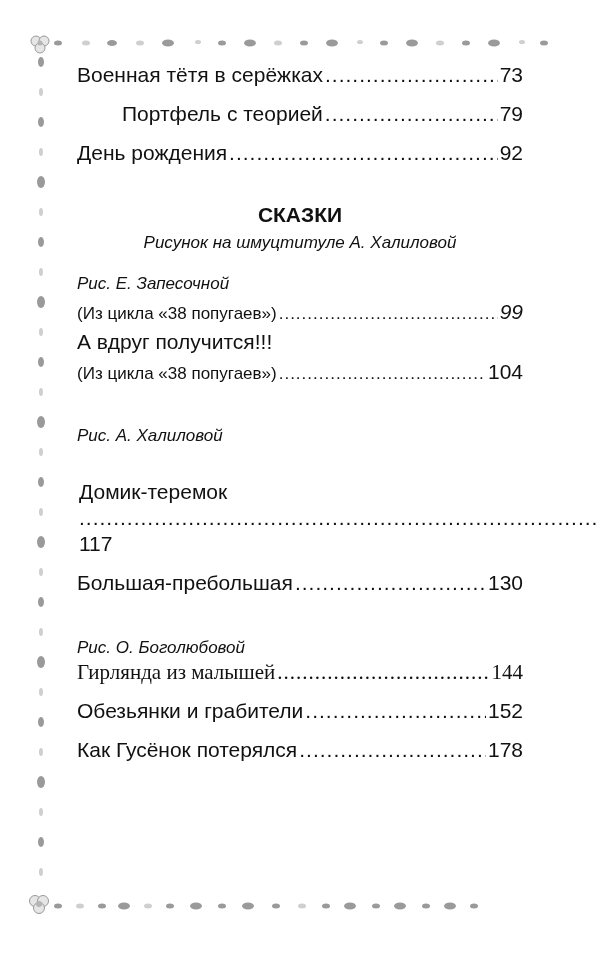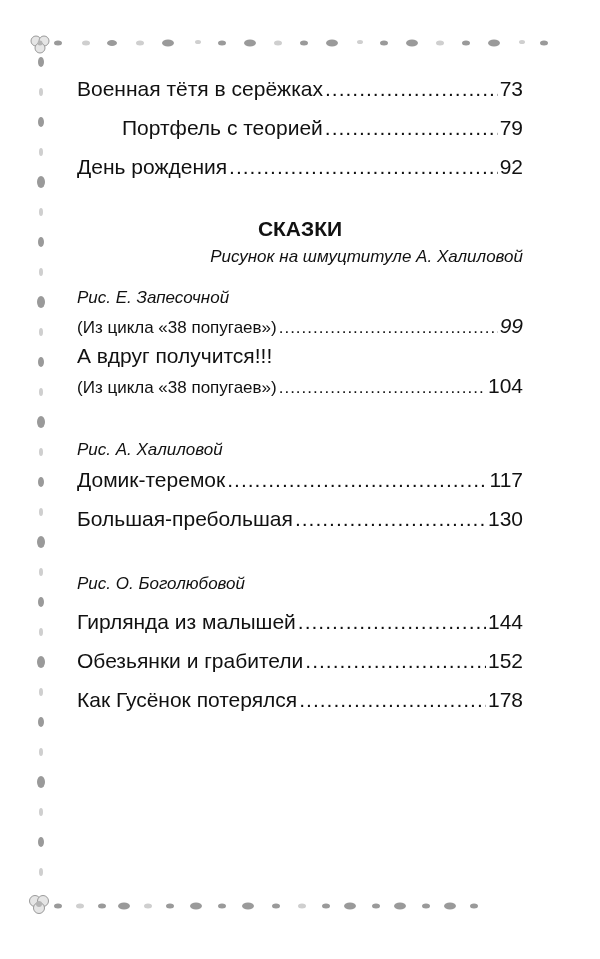--- a/index.html
+++ b/index.html
@@ -3,31 +3,31 @@
   <meta charset="utf-8">
   <style>
     html, body { margin: 0; padding: 0; background: #ffffff; }
     body { width: 600px; height: 959px; position: relative; overflow: hidden;
       font-family: "Liberation Sans", sans-serif; color: #111111; }
     .border-top { position: absolute; left: 50px; top: 38px; width: 500px; height: 10px; }
     .border-bottom { position: absolute; left: 50px; top: 901px; width: 430px; height: 10px; }
     .border-left { position: absolute; left: 36px; top: 52px; width: 10px; height: 845px; }
     .flower-top { position: absolute; left: 29px; top: 34px; width: 22px; height: 20px; }
     .flower-bottom { position: absolute; left: 28px; top: 893px; width: 22px; height: 22px; }
-    .content { position: absolute; left: 77px; top: 70px; width: 446px; }
+    .content { position: absolute; left: 77px; top: 56px; width: 446px; }
     .row { display: flex; align-items: baseline; font-size: 21px; line-height: 26px; white-space: nowrap; }
     .row .title { flex: 0 0 auto; }
     .row .leader { flex: 1 1 auto; overflow: hidden; margin: 0 2px; letter-spacing: 1px; color: #111; }
     .row .leader::after { content: "......................................................................................................................"; }
     .row .page { flex: 0 0 auto; }
     .sub { font-size: 17px; line-height: 22px; }
     .plain { font-size: 21px; line-height: 26px; }
     .heading { text-align: center; font-weight: bold; font-size: 21px; line-height: 26px; }
     .italic { font-style: italic; font-size: 17px; line-height: 22px; }
-    .center { text-align: right; }
+    .center { text-align: center; }
   </style>
 </head>
 <body>
 
 <svg class="flower-top" viewBox="0 0 22 20">
   <circle cx="7" cy="7" r="5" fill="#e6e6e6" stroke="#9a9a9a" stroke-width="1"></circle>
   <circle cx="15" cy="7" r="5" fill="#e6e6e6" stroke="#9a9a9a" stroke-width="1"></circle>
   <circle cx="11" cy="14" r="5" fill="#e6e6e6" stroke="#9a9a9a" stroke-width="1"></circle>
   <circle cx="11" cy="9" r="2.5" fill="#b5b5b5"></circle>
 </svg>
@@ -142,33 +142,33 @@
     <span class="page" style="font-size:21px;font-style:italic;">99</span>
   </div>
   <div class="plain" style="margin-top:4px;">А вдруг получится!!!</div>
   <div class="row sub" style="margin-top:6px;">
     <span class="title">(Из цикла «38 попугаев»)</span>
     <span class="leader"></span>
     <span class="page" style="font-size:21px;">104</span>
   </div>
 
   <div class="italic" style="margin-top:40px;">Рис. А. Халиловой</div>
-  <div class="row" style="margin-top:6px;">
+  <div class="row" style="margin-top:32px;flex-direction:column;">
     <span class="title">Домик-теремок</span>
     <span class="leader"></span>
     <span class="page">117</span>
   </div>
   <div class="row" style="margin-top:13px;">
     <span class="title">Большая-пребольшая</span>
     <span class="leader"></span>
     <span class="page">130</span>
   </div>
 
   <div class="italic" style="margin-top:41px;">Рис. О. Боголюбовой</div>
-  <div class="row" style="margin-top:14px;">
+  <div class="row" style="margin-top:0;font-family:Liberation Serif, serif;">
     <span class="title">Гирлянда из малышей</span>
     <span class="leader"></span>
     <span class="page">144</span>
   </div>
   <div class="row" style="margin-top:13px;">
     <span class="title">Обезьянки и грабители</span>
     <span class="leader"></span>
     <span class="page">152</span>
   </div>
   <div class="row" style="margin-top:13px;">

